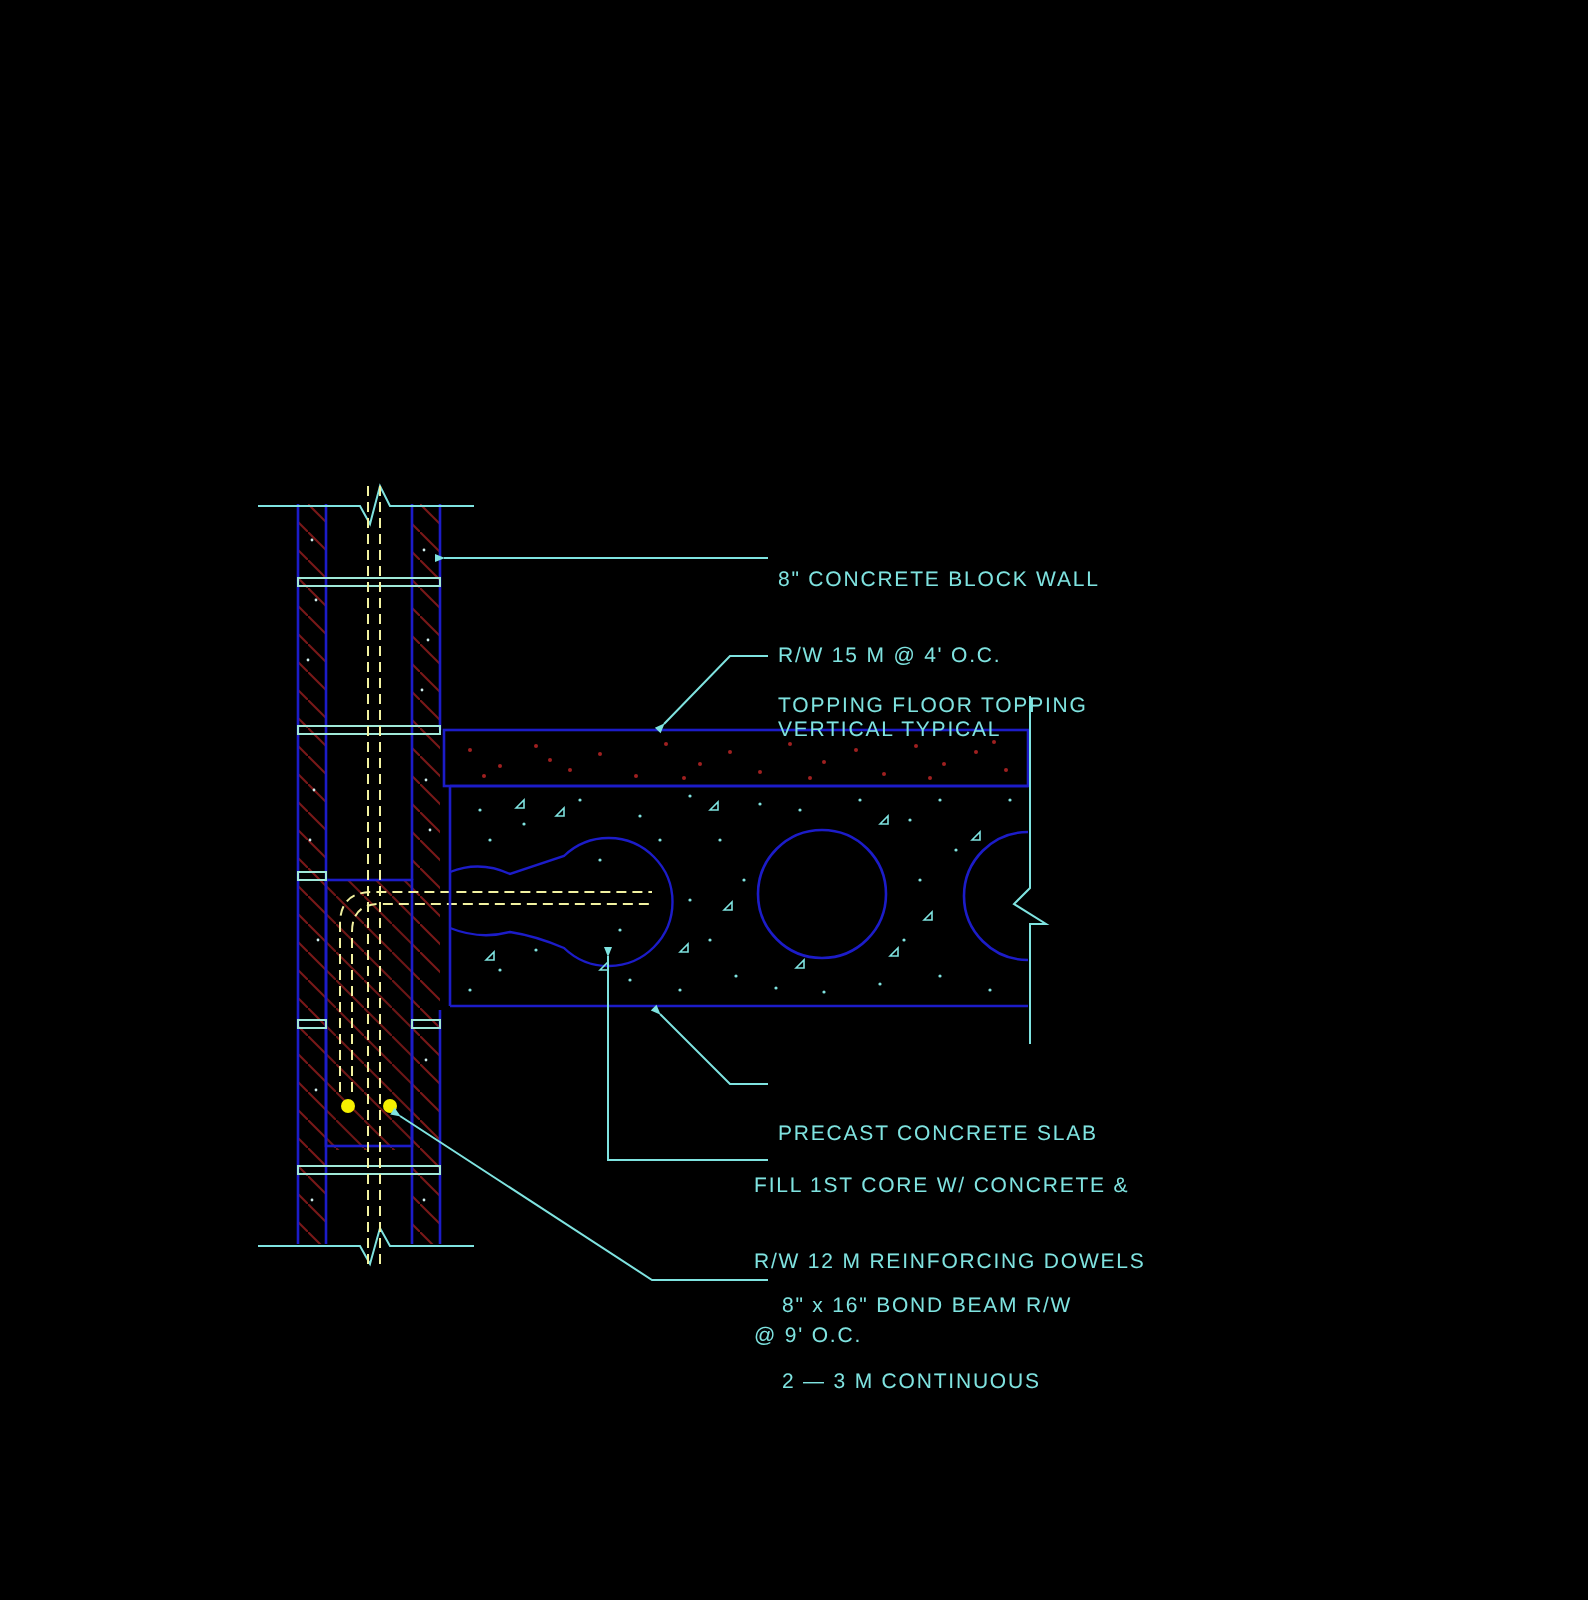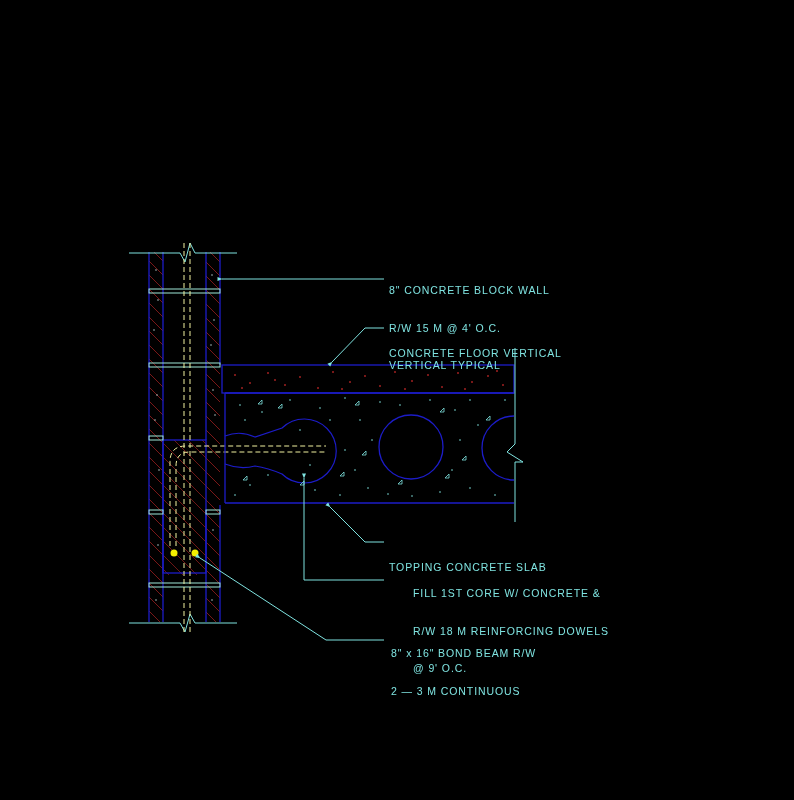--- a/index.html
+++ b/index.html
@@ -179,26 +179,26 @@
     <polyline points="384,640 326,640 200,558" marker-end="url(#arrow)"></polyline>
   </g>
 </svg>
 
 <div class="label" style="left:389px; top:259px;">
   <div>8" CONCRETE BLOCK WALL</div>
   <div>R/W 15 M @ 4' O.C.</div>
   <div>VERTICAL TYPICAL</div>
 </div>
 <div class="label" style="left:389px; top:322px;">
-  <div>CONCRETE FLOOR VERTICAL</div>
+  <div>TOPPING FLOOR TOPPING</div>
 </div>
 <div class="label" style="left:389px; top:536px;">
-  <div>TOPPING CONCRETE SLAB</div>
-</div>
-<div class="label" style="left:413px; top:562px;">
+  <div>PRECAST CONCRETE SLAB</div>
+</div>
+<div class="label" style="left:377px; top:562px;">
   <div>FILL 1ST CORE W/ CONCRETE &amp;</div>
-  <div>R/W 18 M REINFORCING DOWELS</div>
+  <div>R/W 12 M REINFORCING DOWELS</div>
   <div>@ 9' O.C.</div>
 </div>
 <div class="label" style="left:391px; top:622px;">
   <div>8" x 16" BOND BEAM R/W</div>
   <div>2 — 3 M CONTINUOUS</div>
 </div>
 
 </body></html>

